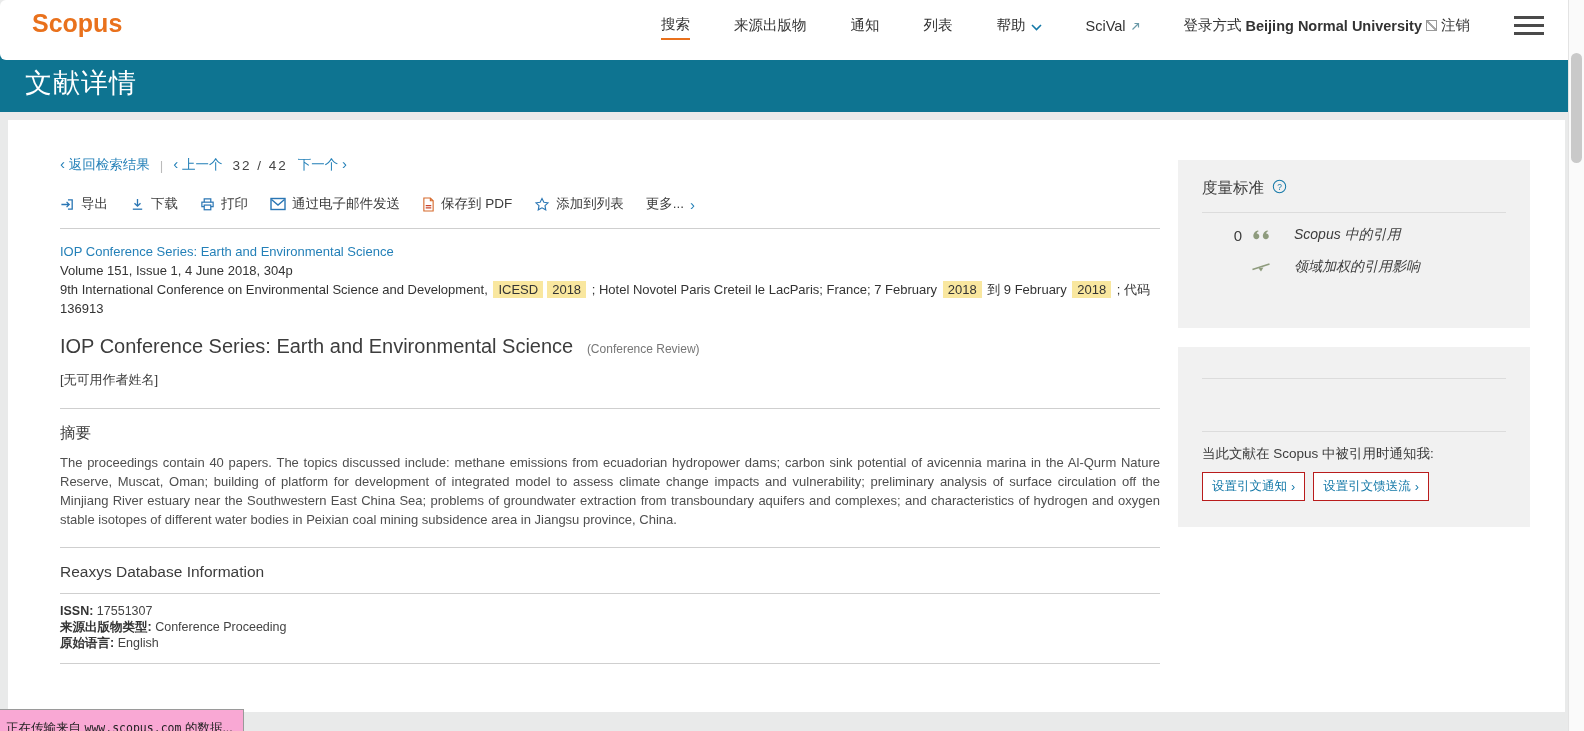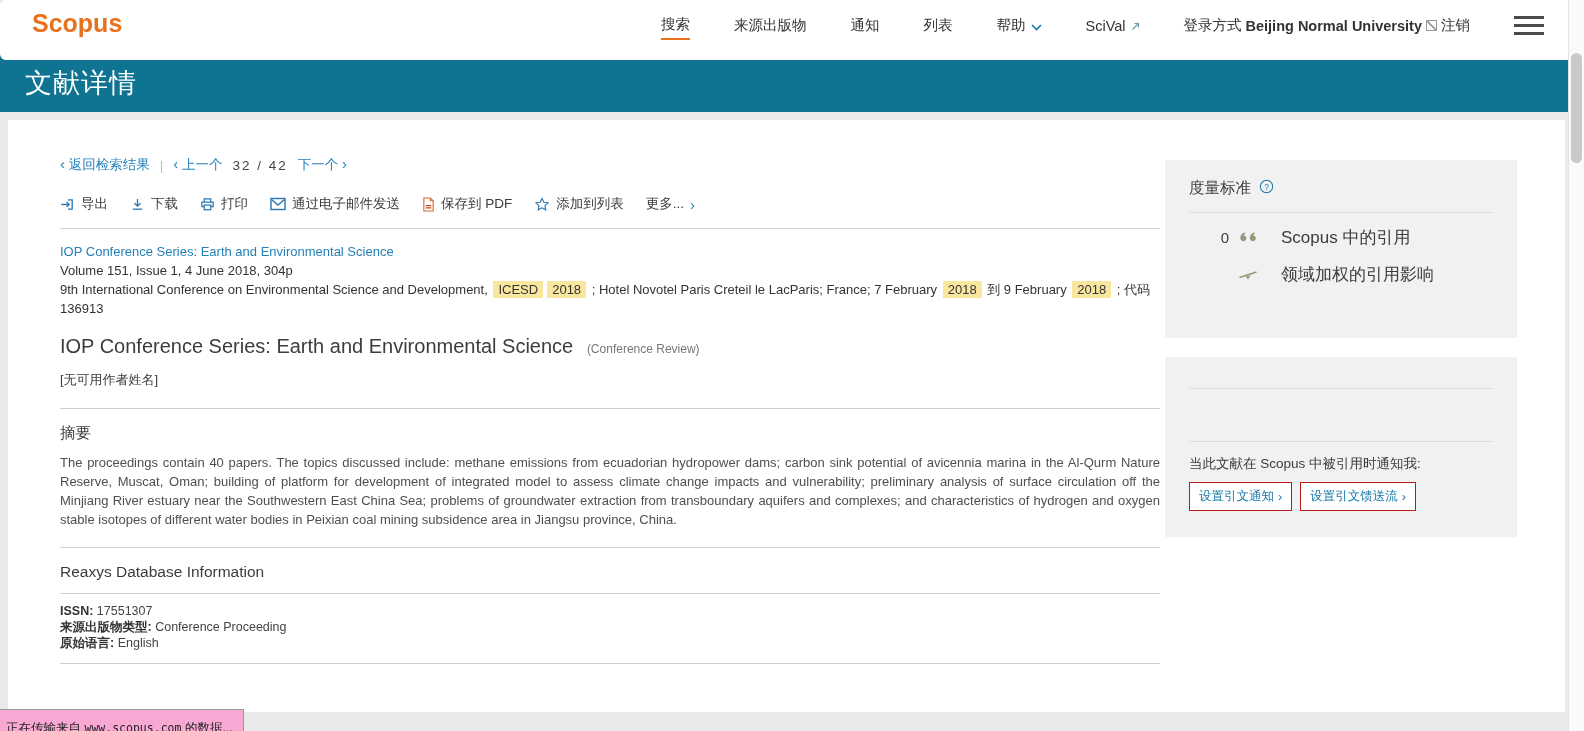--- a/index.html
+++ b/index.html
@@ -51,29 +51,29 @@
 
   .sec-h { font-size:15.5px; color:#3c3c3c; font-weight:400; }
   .abstract { margin-top:9px; color:#4f4f4f; line-height:19px; text-align:justify; }
 
   .details-cols { display:flex; padding:9px 0 12px 0; }
   .dcol { width:462px; font-size:12.5px; line-height:16px; }
   .dcol .row b { font-weight:700; color:#333; }
   .dcol .row span { color:#444; }
 
   
-  .sidebar { position:absolute; right:48px; top:40px; width:352px; }
+  .sidebar { position:absolute; right:35px; top:40px; width:352px; }
   .panel { background:#f1f1f1; padding:18px 24px 26px 24px; }
   .panel + .panel { margin-top:19px; }
   .panel-h { font-size:15.5px; color:#3c3c3c; display:flex; align-items:center; gap:8px; }
   .panel .pdiv { border-bottom:1px solid #dcdcdc; margin:13px 0; }
   .metric-row { display:flex; align-items:center; margin-top:10px; }
   .metric-num { width:48px; text-align:right; font-size:15px; color:#3c3c3c; padding-right:8px; }
   .metric-ico { width:44px; display:flex; justify-content:flex-start; }
-  .metric-lbl { font-size:17px; color:#3c3c3c; }
+  .metric-lbl { font-size:14px; color:#3c3c3c;font-style:italic; }
   .inform { font-size:13.5px; color:#3c3c3c; margin-top:2px; }
   .btn-row { margin-top:9px; display:flex; gap:8px; }
   .obtn { background:#fff; border:1px solid #b91c1c; color:#1579a8; font-size:12.5px;
     padding:5px 9px; cursor:pointer; display:flex; align-items:center; gap:4px;
     font-family:"Liberation Sans", sans-serif; }
 
   
   .scrollbar { position:absolute; right:0; top:0; width:16px; height:100%; background:#fafafa; border-left:1px solid #e3e3e3; z-index:9; }
   .scroll-thumb { position:absolute; left:2px; top:53px; width:11px; height:110px; background:#c9c9c9; border-radius:6px; }
 

